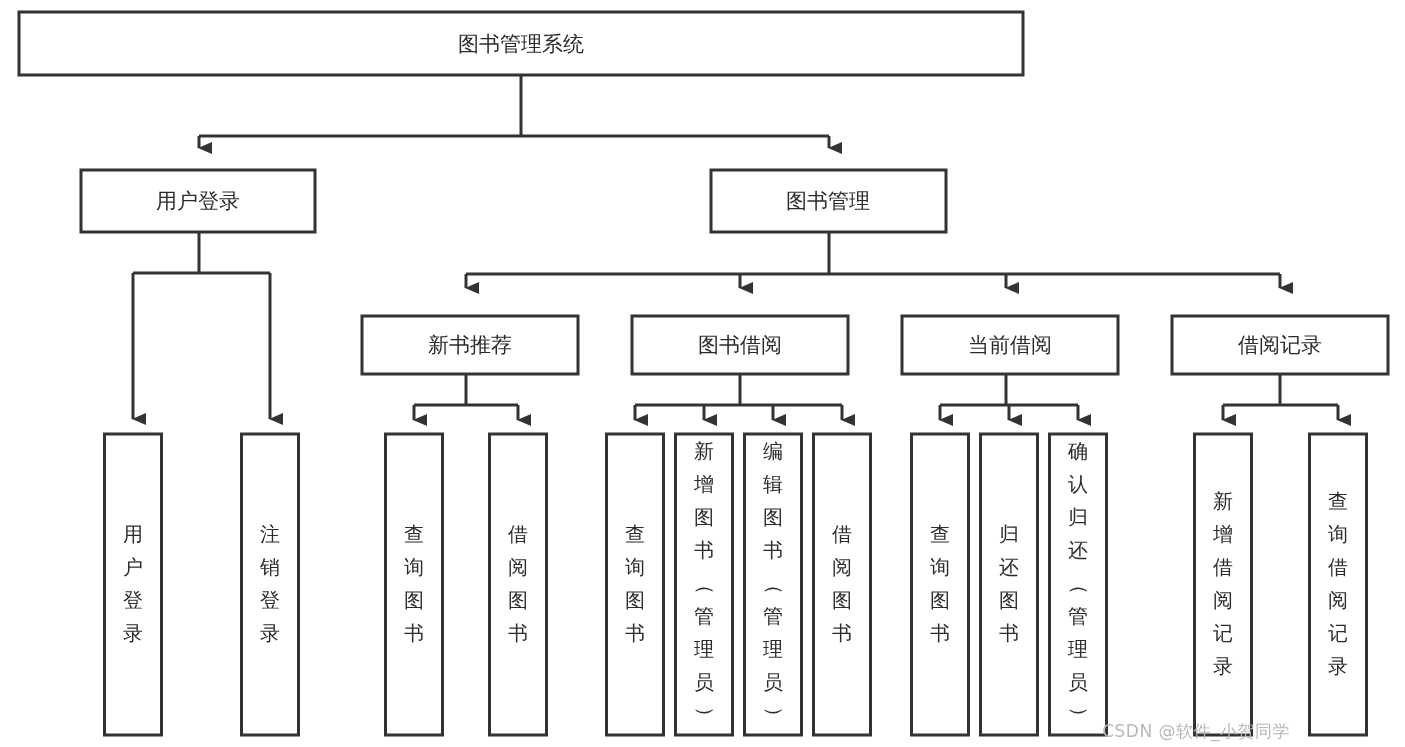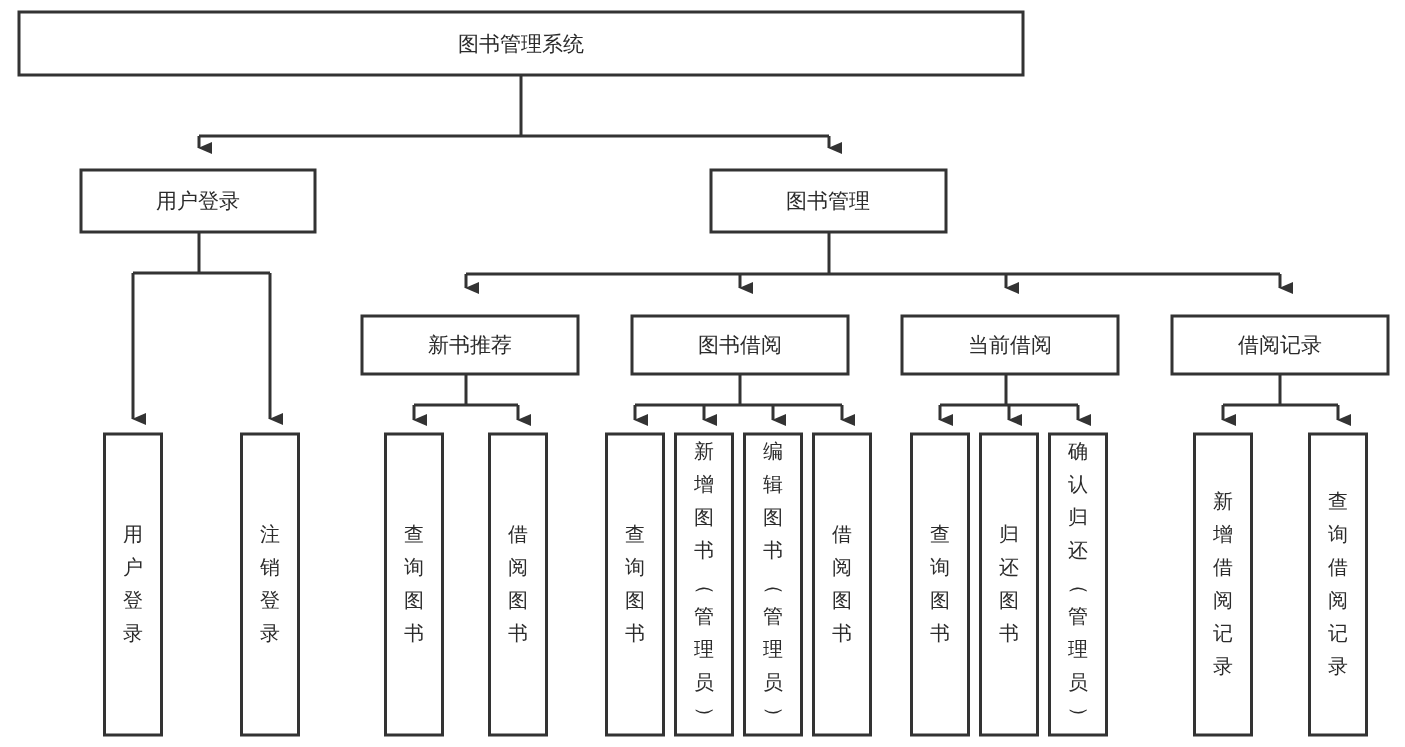--- a/index.html
+++ b/index.html
@@ -271,13 +271,14 @@
             <text class="leaf-label" x="1338" y="535" dominant-baseline="middle">询</text>
             <text class="leaf-label" x="1338" y="568" dominant-baseline="middle">借</text>
             <text class="leaf-label" x="1338" y="601" dominant-baseline="middle">阅</text>
             <text class="leaf-label" x="1338" y="634" dominant-baseline="middle">记</text>
             <text class="leaf-label" x="1338" y="667" dominant-baseline="middle">录</text>
           </g>
         </g>
       </g>
   </svg>
 
+  <div class="watermark">CSDN @软件_小贺同学</div>
 </div>
 
 </body></html>

